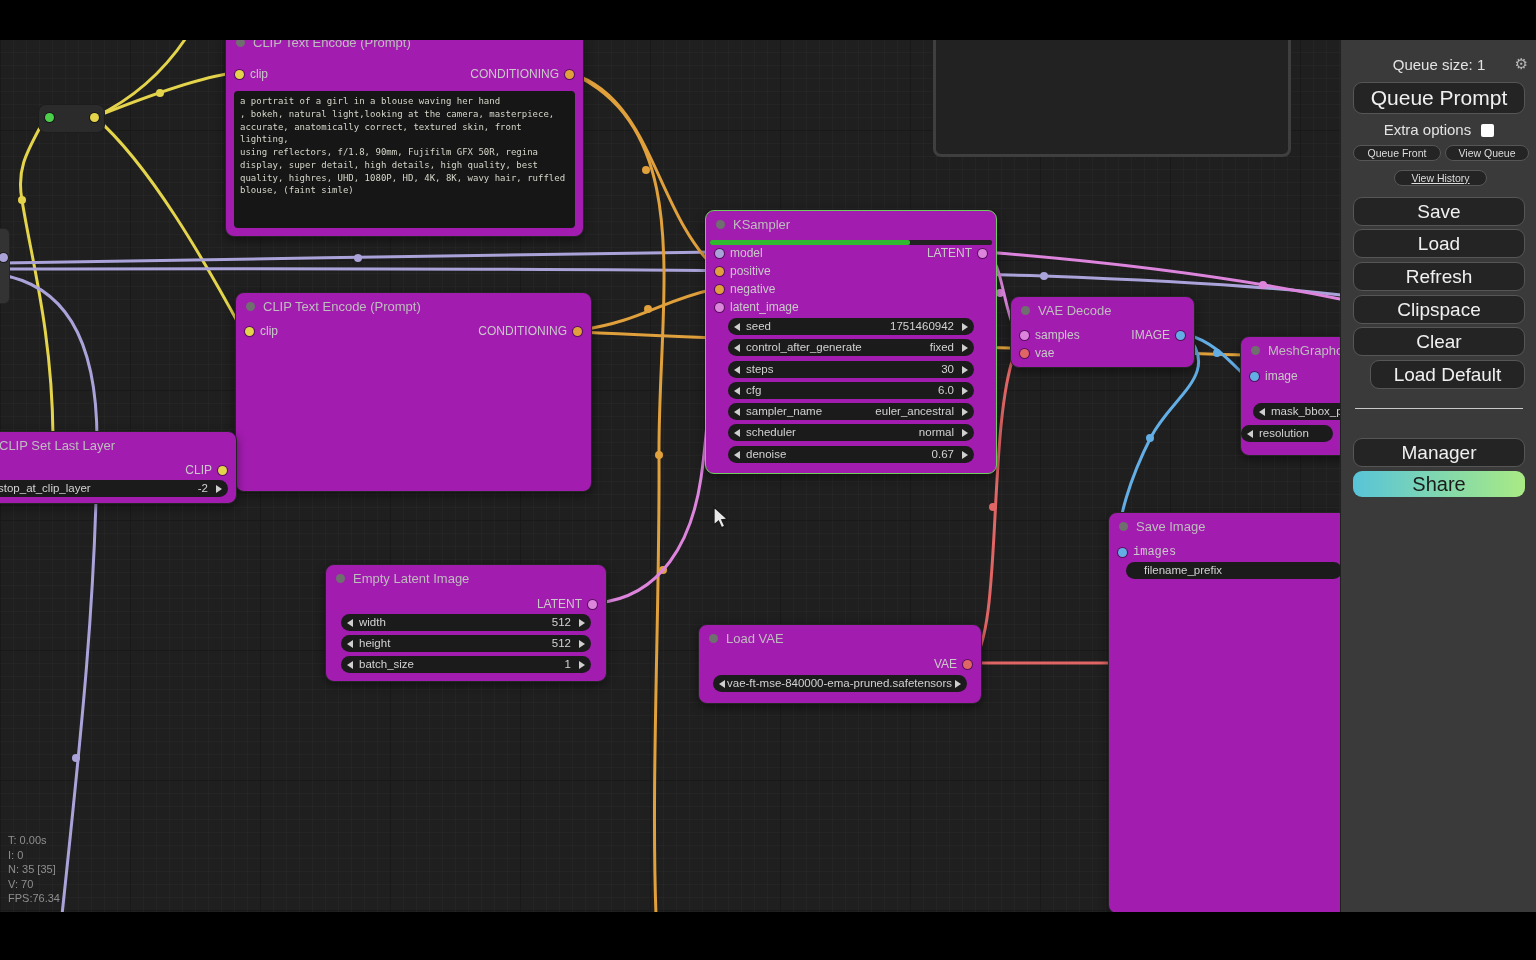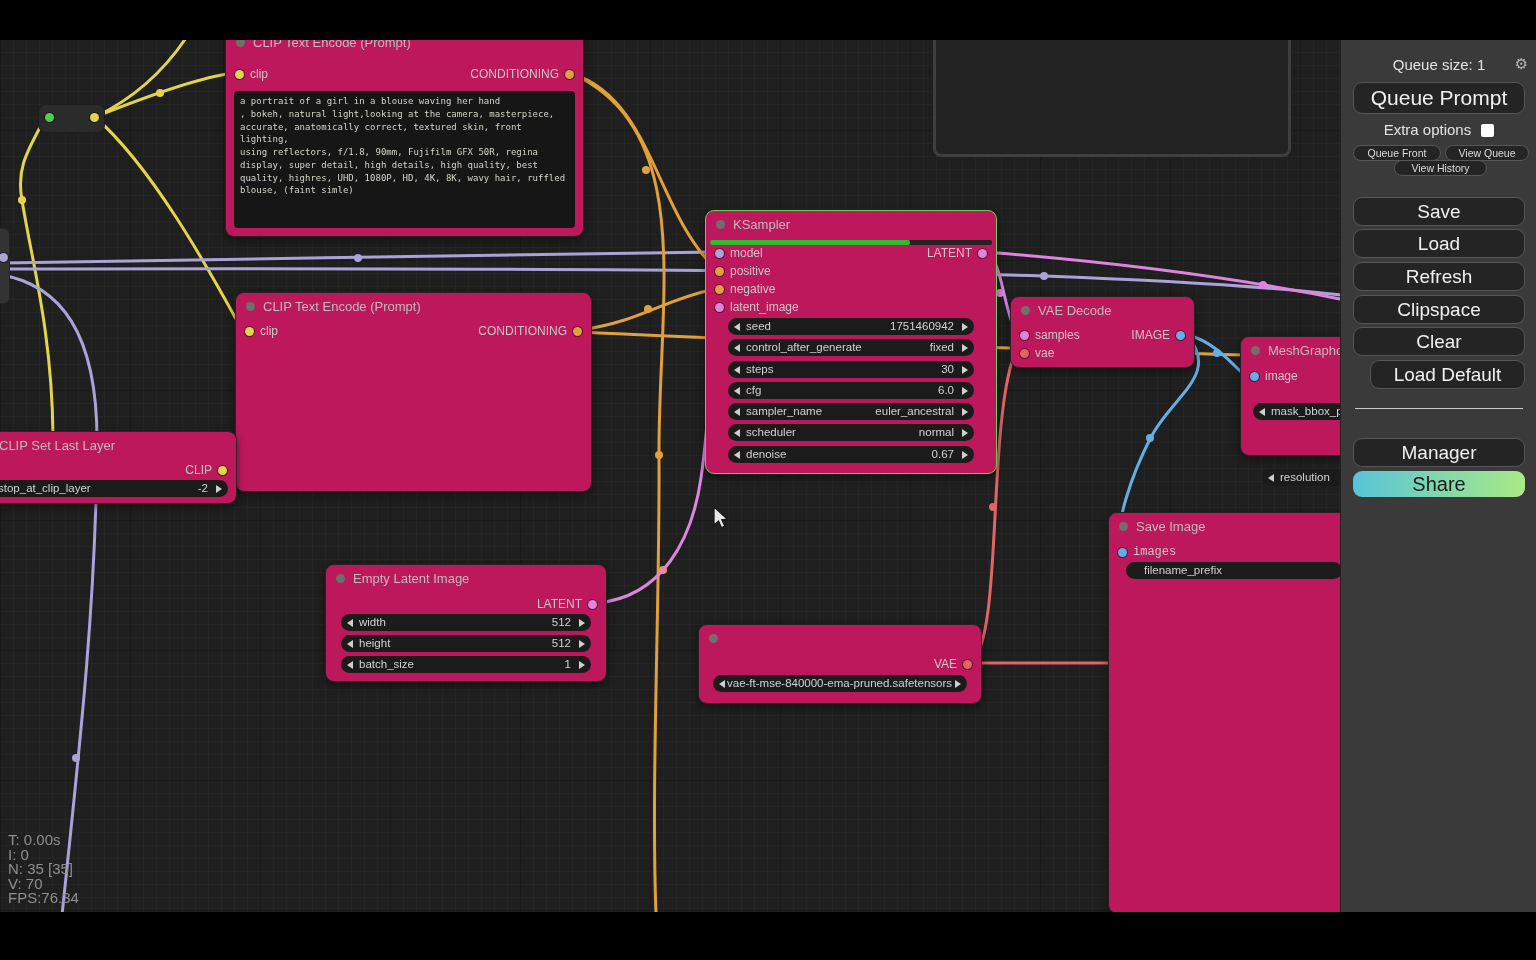--- a/index.html
+++ b/index.html
@@ -16,21 +16,21 @@
   
   #links{position:absolute;left:0;top:0;z-index:5;}
   .lk{fill:none;stroke-width:3;stroke-linecap:round;}
   .lk-clip{stroke:var(--link_clip);} .lk-model{stroke:var(--link_model);}
   .lk-cond{stroke:var(--link_conditioning);} .lk-latent{stroke:var(--link_latent);}
   .lk-vae{stroke:var(--link_vae);} .lk-image{stroke:var(--link_image);}
   .dk-clip{fill:var(--link_clip);} .dk-model{fill:var(--link_model);}
   .dk-cond{fill:var(--link_conditioning);} .dk-latent{fill:var(--link_latent);}
   .dk-vae{fill:var(--link_vae);} .dk-image{fill:var(--link_image);}
   
-  .node{position:absolute;background:#be185d;border:1px solid #242424;border-radius:9px;
+  .node{position:absolute;background:#a21caf;border:1px solid #242424;border-radius:9px;
     box-shadow:0 3px 10px rgba(0,0,0,.45);color:#c5c5c5;z-index:10;}
   .node.sel{border:1.5px solid var(--selected_node);}
   .ndot{position:absolute;left:10px;top:9px;width:9px;height:9px;border-radius:50%;background:#6f6f6f;}
   .ntitle{position:absolute;left:27px;top:0;right:6px;height:27px;line-height:27px;font-size:13px;
     color:#bdbdbd;white-space:nowrap;overflow:hidden;}
   .pin,.pout{position:absolute;height:16px;line-height:16px;font-size:12px;color:#c9c9c9;white-space:nowrap;}
   .pin{left:0;padding-left:24px;}
   .pout{right:0;padding-right:24px;text-align:right;}
   .pd{position:absolute;width:9px;height:9px;border-radius:50%;top:3.5px;box-shadow:0 0 0 1px rgba(0,0,0,.45);}
   .pin .pd{left:9px;} .pout .pd{right:9px;}
@@ -61,21 +61,21 @@
     color:#f0f0f0;text-align:center;cursor:pointer;}
   .btn.big{height:27px;line-height:27px;font-size:19px;}
   .btn.qp{top:42px;height:30px;line-height:30px;font-size:21px;}
   .sb-extra{position:absolute;top:81px;left:0;right:0;text-align:center;font-size:15px;color:#e3e3e3;}
   .sb-check{display:inline-block;width:13px;height:13px;background:#fff;border-radius:2px;vertical-align:-2px;margin-left:6px;}
   .btn.sm{height:14px;line-height:14px;font-size:10.5px;border-radius:8px;color:#dcdcdc;}
   .divider{position:absolute;top:368px;left:14px;right:14px;height:1px;background:#c9c9c9;}
   .btn.share{background:linear-gradient(to right,var(--share_gradient_start),var(--share_gradient_end));
     border:none;color:#1b1b1b;height:26px;line-height:26px;font-size:20px;}
   
-  #stats{position:absolute;left:8px;top:833px;z-index:6;color:#8f8f8f;font-size:15px;line-height:14.5px;}
+  #stats{position:absolute;left:8px;top:833px;z-index:6;color:#8f8f8f;font-size:11px;line-height:14.5px;}
   .bar{position:absolute;left:0;width:1536px;background:#000;z-index:50;}
   #cursor{position:absolute;left:710px;top:505px;z-index:60;}
   .reroute{position:absolute;background:#2b2b2b;border:1px solid #1d1d1d;border-radius:8px;z-index:10;}
   .cropnode{position:absolute;background:#222;border:3px solid #3f3f3f;border-radius:8px;z-index:10;}
   .sliver{position:absolute;background:#333;border:1px solid #242424;border-radius:6px;z-index:10;}
 </style>
 </head>
 <body>
 
 <div id="stage">
@@ -201,20 +201,21 @@
     <div class="wrow" style="left:15px;top:91px;width:250px;">
       <span class="arrL"></span>
       <span class="wlabel">batch_size</span>
       <span class="wvalue">1</span>
       <span class="arrR"></span>
     </div>
   </div>
 
   <div class="node" style="left:698px;top:624px;width:282px;height:78px;">
     <span class="ndot"></span>
+    <div class="ntitle">Load VAE</div>
     <div class="pout" style="top:31px;">
       <span>VAE</span>
       <span class="pd c-vae"></span>
     </div>
     <div class="wrow" style="left:14px;top:50px;width:254px;">
       <span class="arrL"></span>
       <span class="wcenter">vae-ft-mse-840000-ema-pruned.safetensors</span>
       <span class="arrR"></span>
     </div>
   </div>
@@ -240,21 +241,21 @@
     <span class="ndot"></span>
     <div class="ntitle">MeshGraphor</div>
     <div class="pin" style="top:31px;">
       <span class="pd c-image"></span>
       <span>image</span>
     </div>
     <div class="wrow" style="left:12px;top:66px;width:104px;">
       <span class="arrL"></span>
       <span class="wlabel">mask_bbox_pa</span>
     </div>
-    <div class="wrow" style="left:21px;top:88px;width:92px;margin-top:44px;">
+    <div class="wrow" style="left:0;top:88px;width:92px;">
       <span class="arrL"></span>
       <span class="wlabel">resolution</span>
     </div>
   </div>
 
   <div class="node" style="left:1108px;top:512px;width:240px;height:400px;">
     <span class="ndot"></span>
     <div class="ntitle">Save Image</div>
     <div class="pin" style="top:31px;font-family:Liberation Mono, monospace;">
       <span class="pd c-image"></span>
@@ -346,21 +347,21 @@
   <div id="sidebar">
     <div class="sb-queue-row">Queue size: 1</div>
     <div class="sb-gear">⚙</div>
     <div class="btn qp">Queue Prompt</div>
     <div class="sb-extra">
       <span>Extra options</span>
       <span class="sb-check"></span>
     </div>
     <div class="btn sm" style="left:12px;right:auto;width:86px;top:105px;">Queue Front</div>
     <div class="btn sm" style="left:104px;right:auto;width:82px;top:105px;">View Queue</div>
-    <div class="btn sm" style="left:53px;right:auto;width:91px;top:120px;">View History</div>
+    <div class="btn sm" style="left:53px;right:auto;width:91px;top:130px;text-decoration:underline;">View History</div>
     <div class="btn big" style="top:157px;">Save</div>
     <div class="btn big" style="top:189px;">Load</div>
     <div class="btn big" style="top:222px;">Refresh</div>
     <div class="btn big" style="top:255px;">Clipspace</div>
     <div class="btn big" style="top:287px;">Clear</div>
     <div class="btn big" style="top:320px;margin-left:17px;">Load Default</div>
     <div class="divider"></div>
     <div class="btn big" style="top:398px;">Manager</div>
     <div class="btn share" style="top:431px;">Share</div>
   </div>

